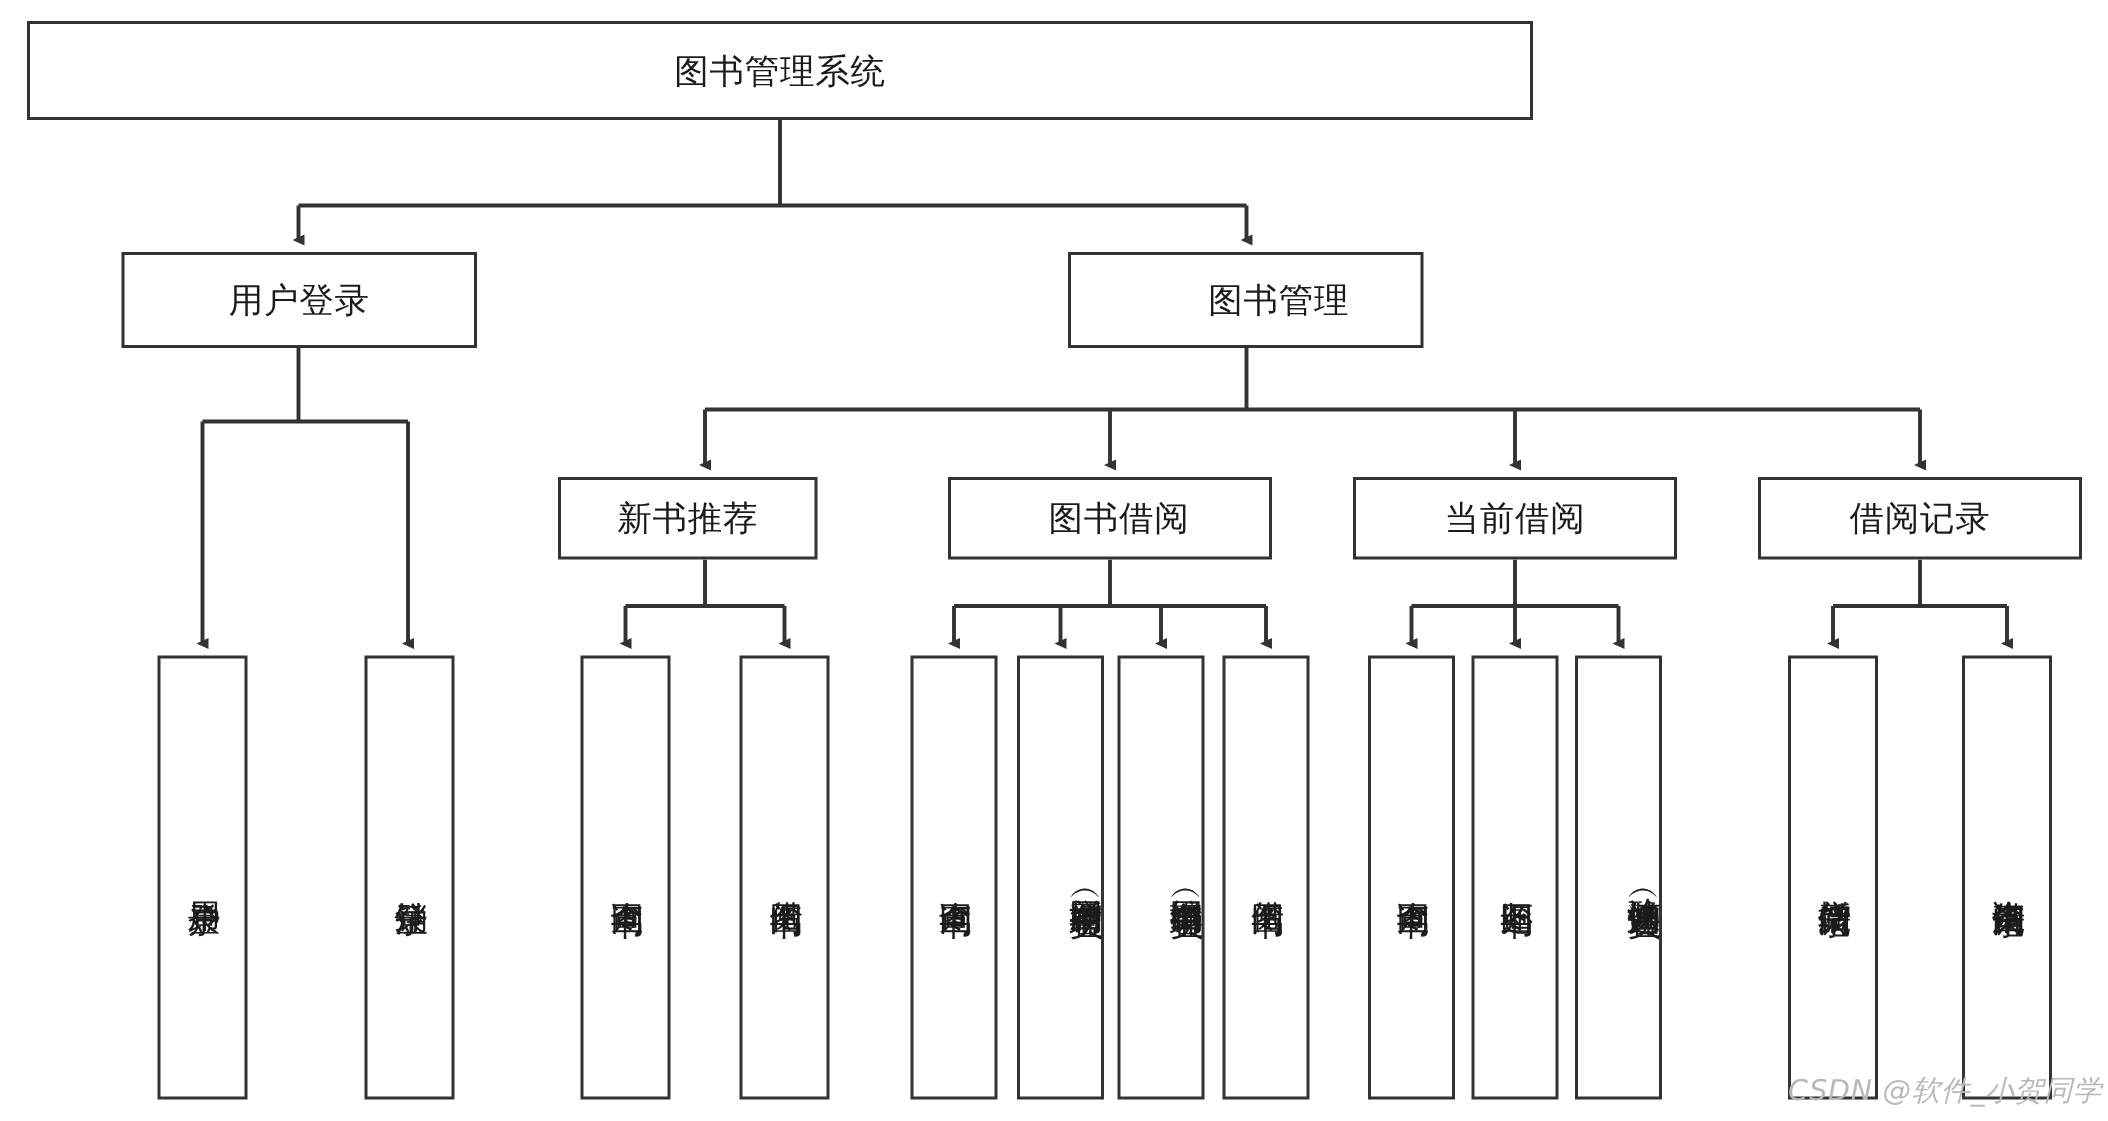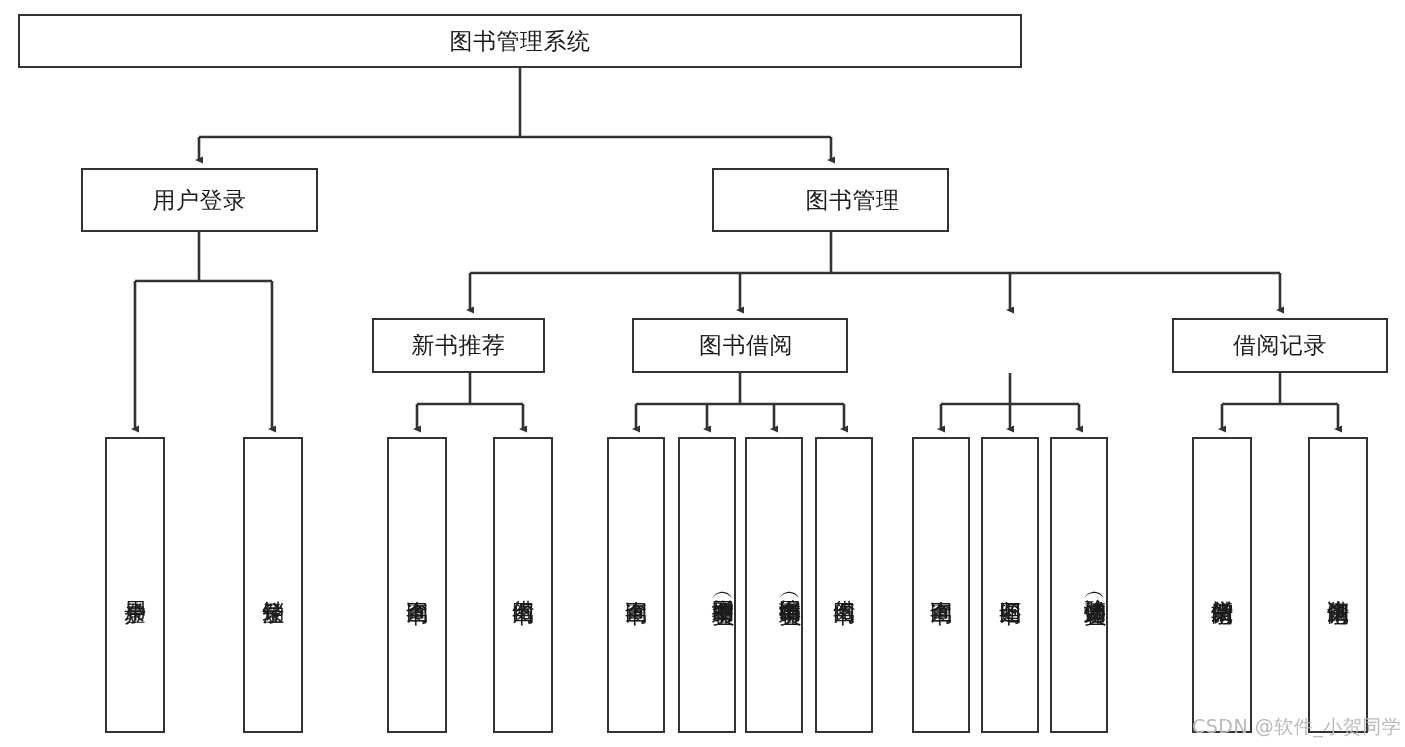--- a/index.html
+++ b/index.html
@@ -119,37 +119,40 @@
       <path d="M1079,404 L1079,429" marker-end="url(#arrow)"></path>
 
       <path d="M1280,373 L1280,404"></path>
       <path d="M1222,404 L1338,404"></path>
       <path d="M1222,404 L1222,429" marker-end="url(#arrow)"></path>
       <path d="M1338,404 L1338,429" marker-end="url(#arrow)"></path>
 
     </g>
   </svg>
 
-  <div class="node horiz" style="left:18px; top:14px; width:1004px; height:54px;">
+  <div class="node horiz" style="left:18px; top:14px; width:1004px; height:66px;">
     <span>图书管理系统</span>
   </div>
 
   <div class="node horiz" style="left:81px; top:168px; width:237px; height:64px;">
     <span>用户登录</span>
   </div>
   <div class="node horiz" style="left:712px; top:168px; width:237px; height:64px;padding-left:44px;">
     <span>图书管理</span>
   </div>
 
   <div class="node horiz" style="left:372px; top:318px; width:173px; height:55px;">
     <span>新书推荐</span>
   </div>
   <div class="node horiz" style="left:632px; top:318px; width:216px; height:55px;padding-left:12px;">
     <span>图书借阅</span>
   </div>
+  <div class="node horiz" style="left:902px; top:318px; width:216px; height:55px;">
+    <span>当前借阅</span>
+  </div>
   <div class="node horiz" style="left:1172px; top:318px; width:216px; height:55px;justify-content:center;">
     <span>借阅记录</span>
   </div>
 
   <div class="node vert" style="left:105px; top:437px; width:60px; height:296px; align-items:center;">
     <span class="vtext">用户登录</span>
   </div>
   <div class="node vert" style="left:243px; top:437px; width:60px; height:296px; align-items:center;">
     <span class="vtext">注销登录</span>
   </div>
@@ -184,17 +187,17 @@
     <span class="vtext">确认归还（管理员）</span>
   </div>
 
   <div class="node vert" style="left:1192px; top:437px; width:60px; height:296px; align-items:center;">
     <span class="vtext">新增借阅记录</span>
   </div>
   <div class="node vert" style="left:1308px; top:437px; width:60px; height:296px; align-items:center;">
     <span class="vtext">查询借阅记录</span>
   </div>
 
-  <div class="watermark" style="left:1192px; top:714px;">
+  <div class="watermark" style="left:1192px; top:714px;font-style:italic;">
     <span>CSDN @软件_小贺同学</span>
   </div>
 
 </div>
 
 </body></html>

